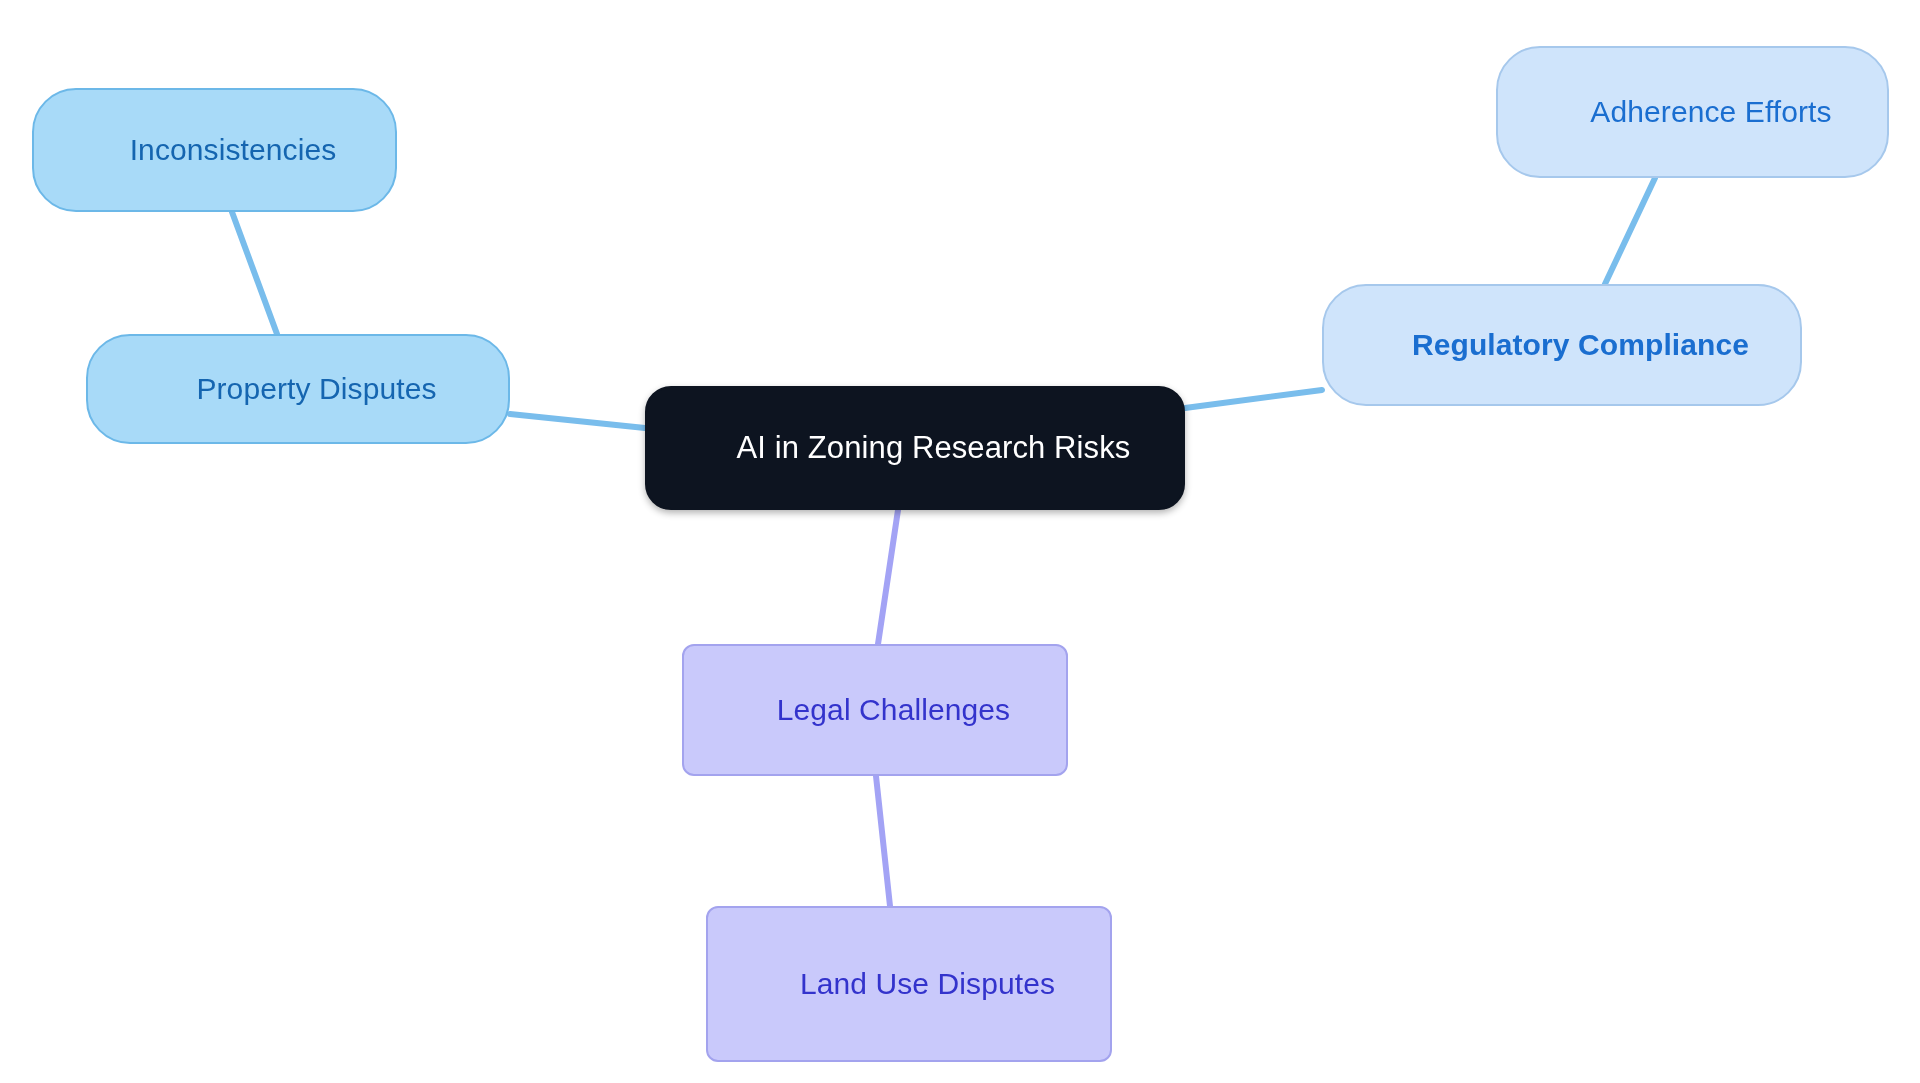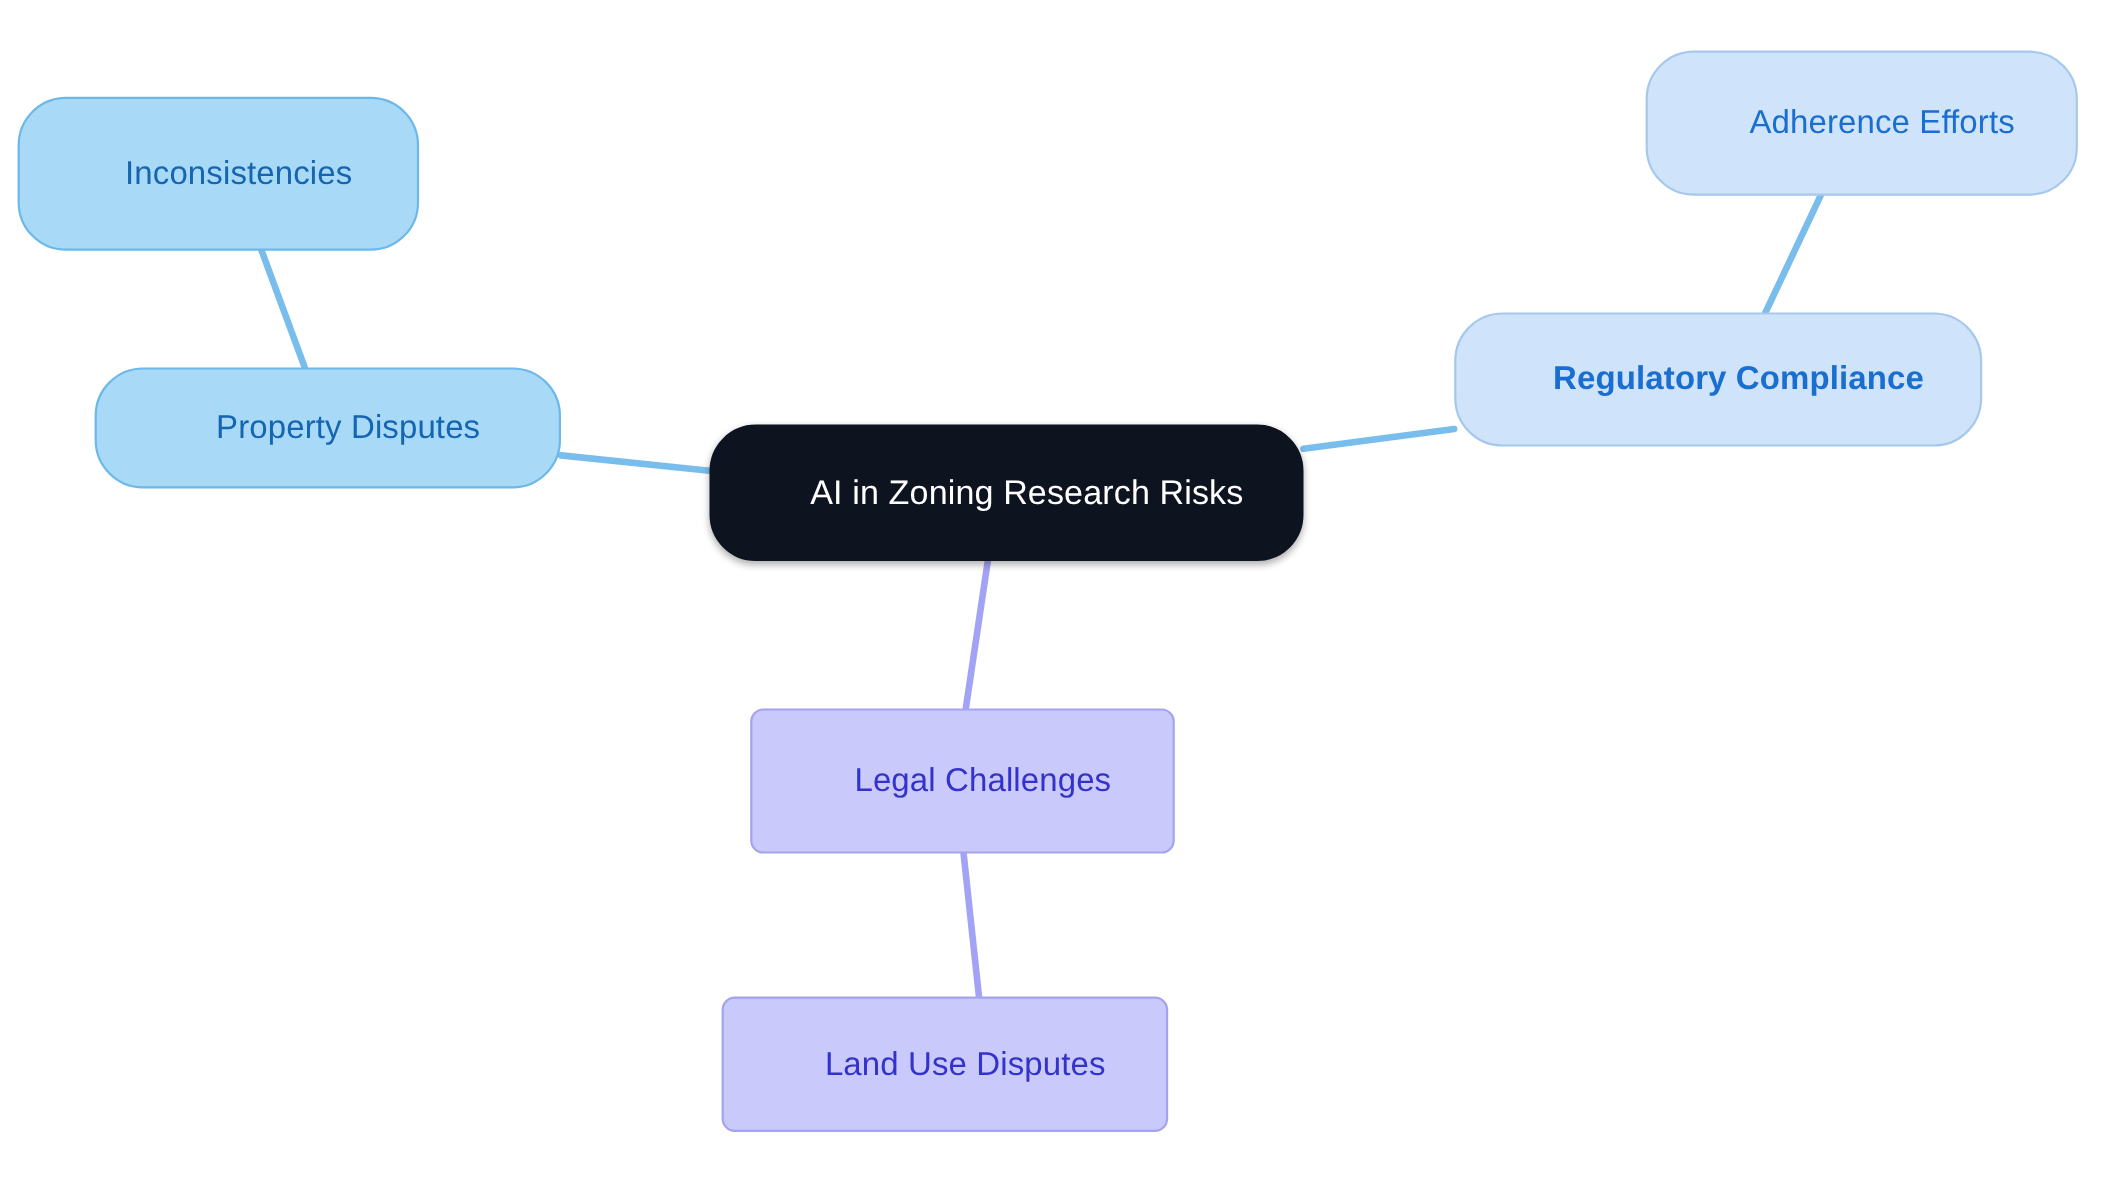--- a/index.html
+++ b/index.html
@@ -73,35 +73,35 @@
 <div id="canvas">
   <svg id="edge-layer" viewBox="0 0 1920 1083" width="1920" height="1083">
       <path d="M 645 428 L 510 414" stroke="#79bdec" stroke-width="6" stroke-linecap="round" fill="none"></path>
       <path d="M 277 334 L 232 212" stroke="#79bdec" stroke-width="6" stroke-linecap="round" fill="none"></path>
       <path d="M 1185 408 L 1322 390" stroke="#79bdec" stroke-width="6" stroke-linecap="round" fill="none"></path>
       <path d="M 1605 284 L 1655 178" stroke="#79bdec" stroke-width="6" stroke-linecap="round" fill="none"></path>
       <path d="M 898 510 L 878 644" stroke="#a3a3f5" stroke-width="6" stroke-linecap="round" fill="none"></path>
       <path d="M 876 776 L 890 906" stroke="#a3a3f5" stroke-width="6" stroke-linecap="round" fill="none"></path>
     </svg>
   <div id="node-layer">
-      <div class="node node-root" style="left: 645px; top: 386px; width: 540px; height: 124px;">
+      <div class="node node-root" style="left: 645px; top: 386px; width: 540px; height: 124px; border-radius: 26px;">
         <span>AI in Zoning Research Risks</span>
       </div>
       <div class="node node-blue-strong" style="left: 86px; top: 334px; width: 424px; height: 110px;">
         <span>Property Disputes</span>
       </div>
-      <div class="node node-blue-strong" style="left: 16px; top: 88px; width: 365px; height: 140px;">
+      <div class="node node-blue-strong" style="left: 32px; top: 88px; width: 365px; height: 124px;">
         <span>Inconsistencies</span>
       </div>
       <div class="node node-blue-soft" style="left: 1322px; top: 284px; width: 480px; height: 122px; font-weight: bold;">
         <span>Regulatory Compliance</span>
       </div>
       <div class="node node-blue-soft" style="left: 1496px; top: 46px; width: 393px; height: 132px;">
         <span>Adherence Efforts</span>
       </div>
       <div class="node node-purple" style="left: 682px; top: 644px; width: 386px; height: 132px;">
         <span>Legal Challenges</span>
       </div>
-      <div class="node node-purple" style="left: 656px; top: 906px; width: 406px; height: 123px;">
+      <div class="node node-purple" style="left: 706px; top: 906px; width: 406px; height: 156px;">
         <span>Land Use Disputes</span>
       </div>
     </div>
 </div>
 
 </body></html>

